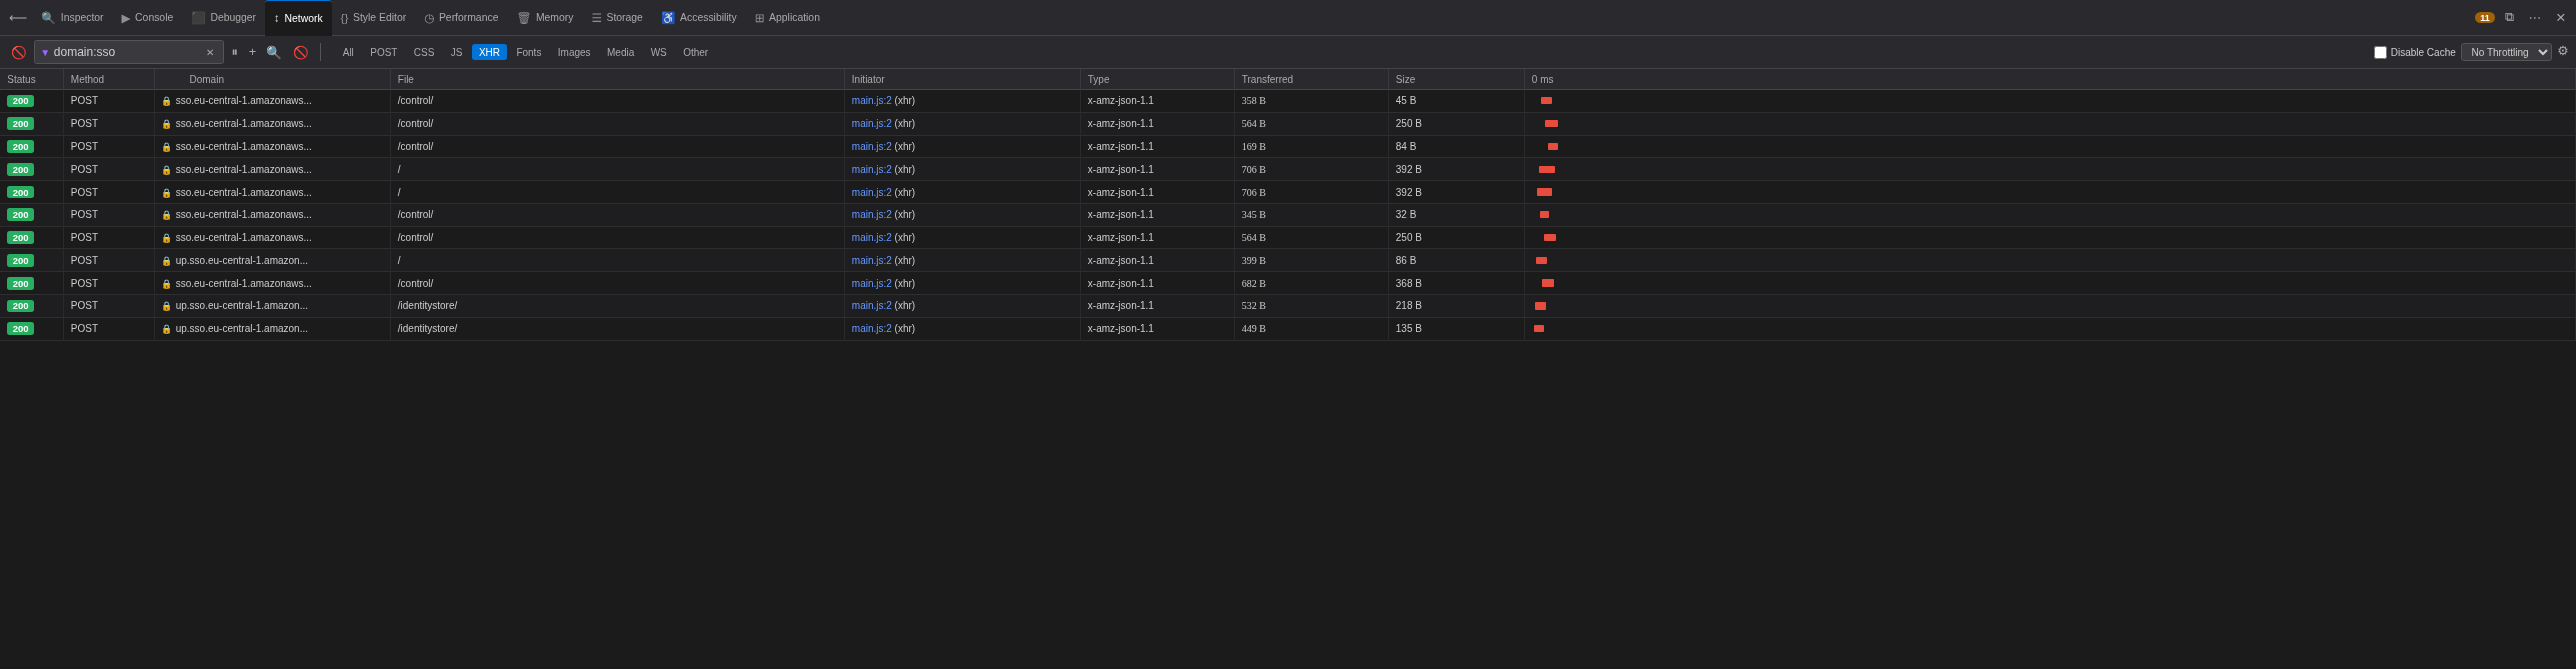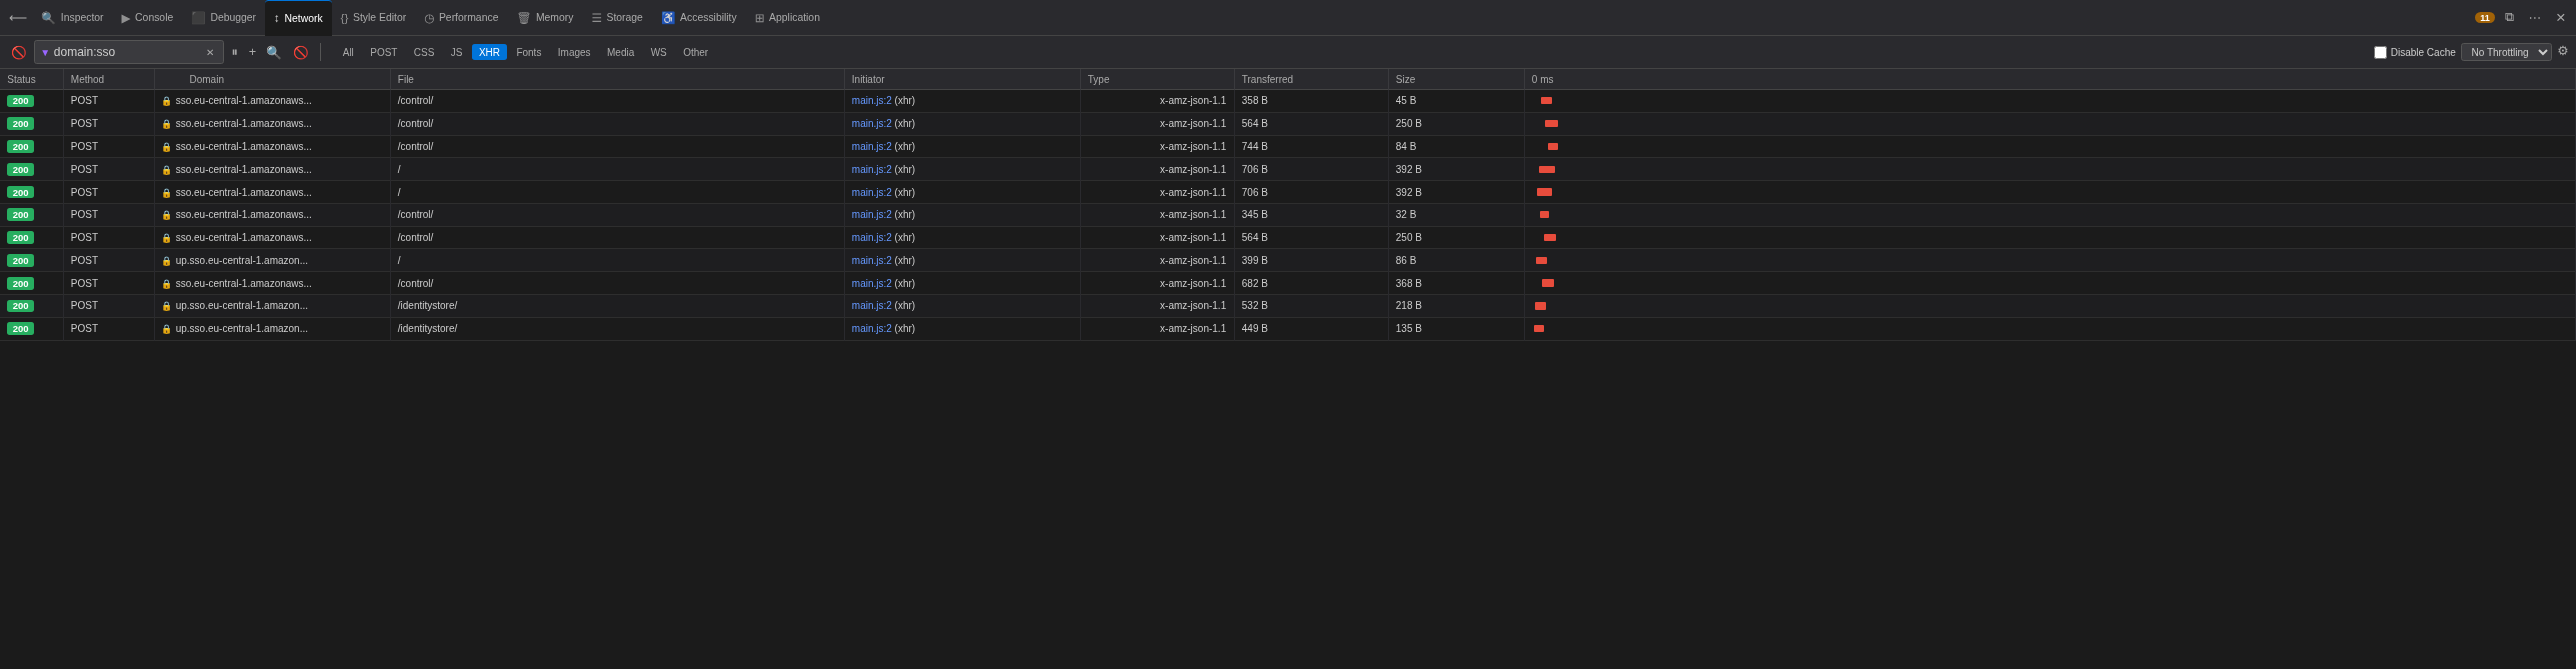--- a/index.html
+++ b/index.html
@@ -213,22 +213,22 @@
     .lock-icon {
       font-size: 9px;
       color: #aaa;
       margin-right: 2.7px;
     }
     .col-status { width: 63px; }
     .col-method { width: 91px; }
     .col-domain { width: 236px; margin-left: 34px; }
     .col-file { width: 454px; }
     .col-initiator { width: 236px; }
-    .col-type { width: 154px; text-align: right; }
-    .col-transferred { width: 154px; }
+    .col-type { width: 154px; }
+    .col-transferred { width: 154px; font-family: Liberation Serif, serif; }
     .col-size { width: 136px; }
 
     .waterfall-bar-wrap {
       position: relative;
       height: 11px;
       background: transparent;
     }
     .waterfall-bar {
       position: absolute;
       height: 7.3px;
@@ -374,21 +374,21 @@
             </div>
           </td>
         </tr>
         <tr>
           <td class="col-status"><span class="status-badge">200</span></td>
           <td class="col-method">POST</td>
           <td class="col-domain"><span class="lock-icon">🔒</span>sso.eu-central-1.amazonaws...</td>
           <td class="col-file">/control/</td>
           <td class="col-initiator"><span class="initiator-link">main.js:2</span> (xhr)</td>
           <td class="col-type">x-amz-json-1.1</td>
-          <td class="col-transferred">744 B</td>
+          <td class="col-transferred">169 B</td>
           <td class="col-size">84 B</td>
           <td style="position: relative; min-width: 73px;">
             <div class="waterfall-bar-wrap">
               <div class="waterfall-bar" style="left:16.3px;width:10px;"></div>
             </div>
           </td>
         </tr>
         <tr>
           <td class="col-status"><span class="status-badge">200</span></td>
           <td class="col-method">POST</td>

